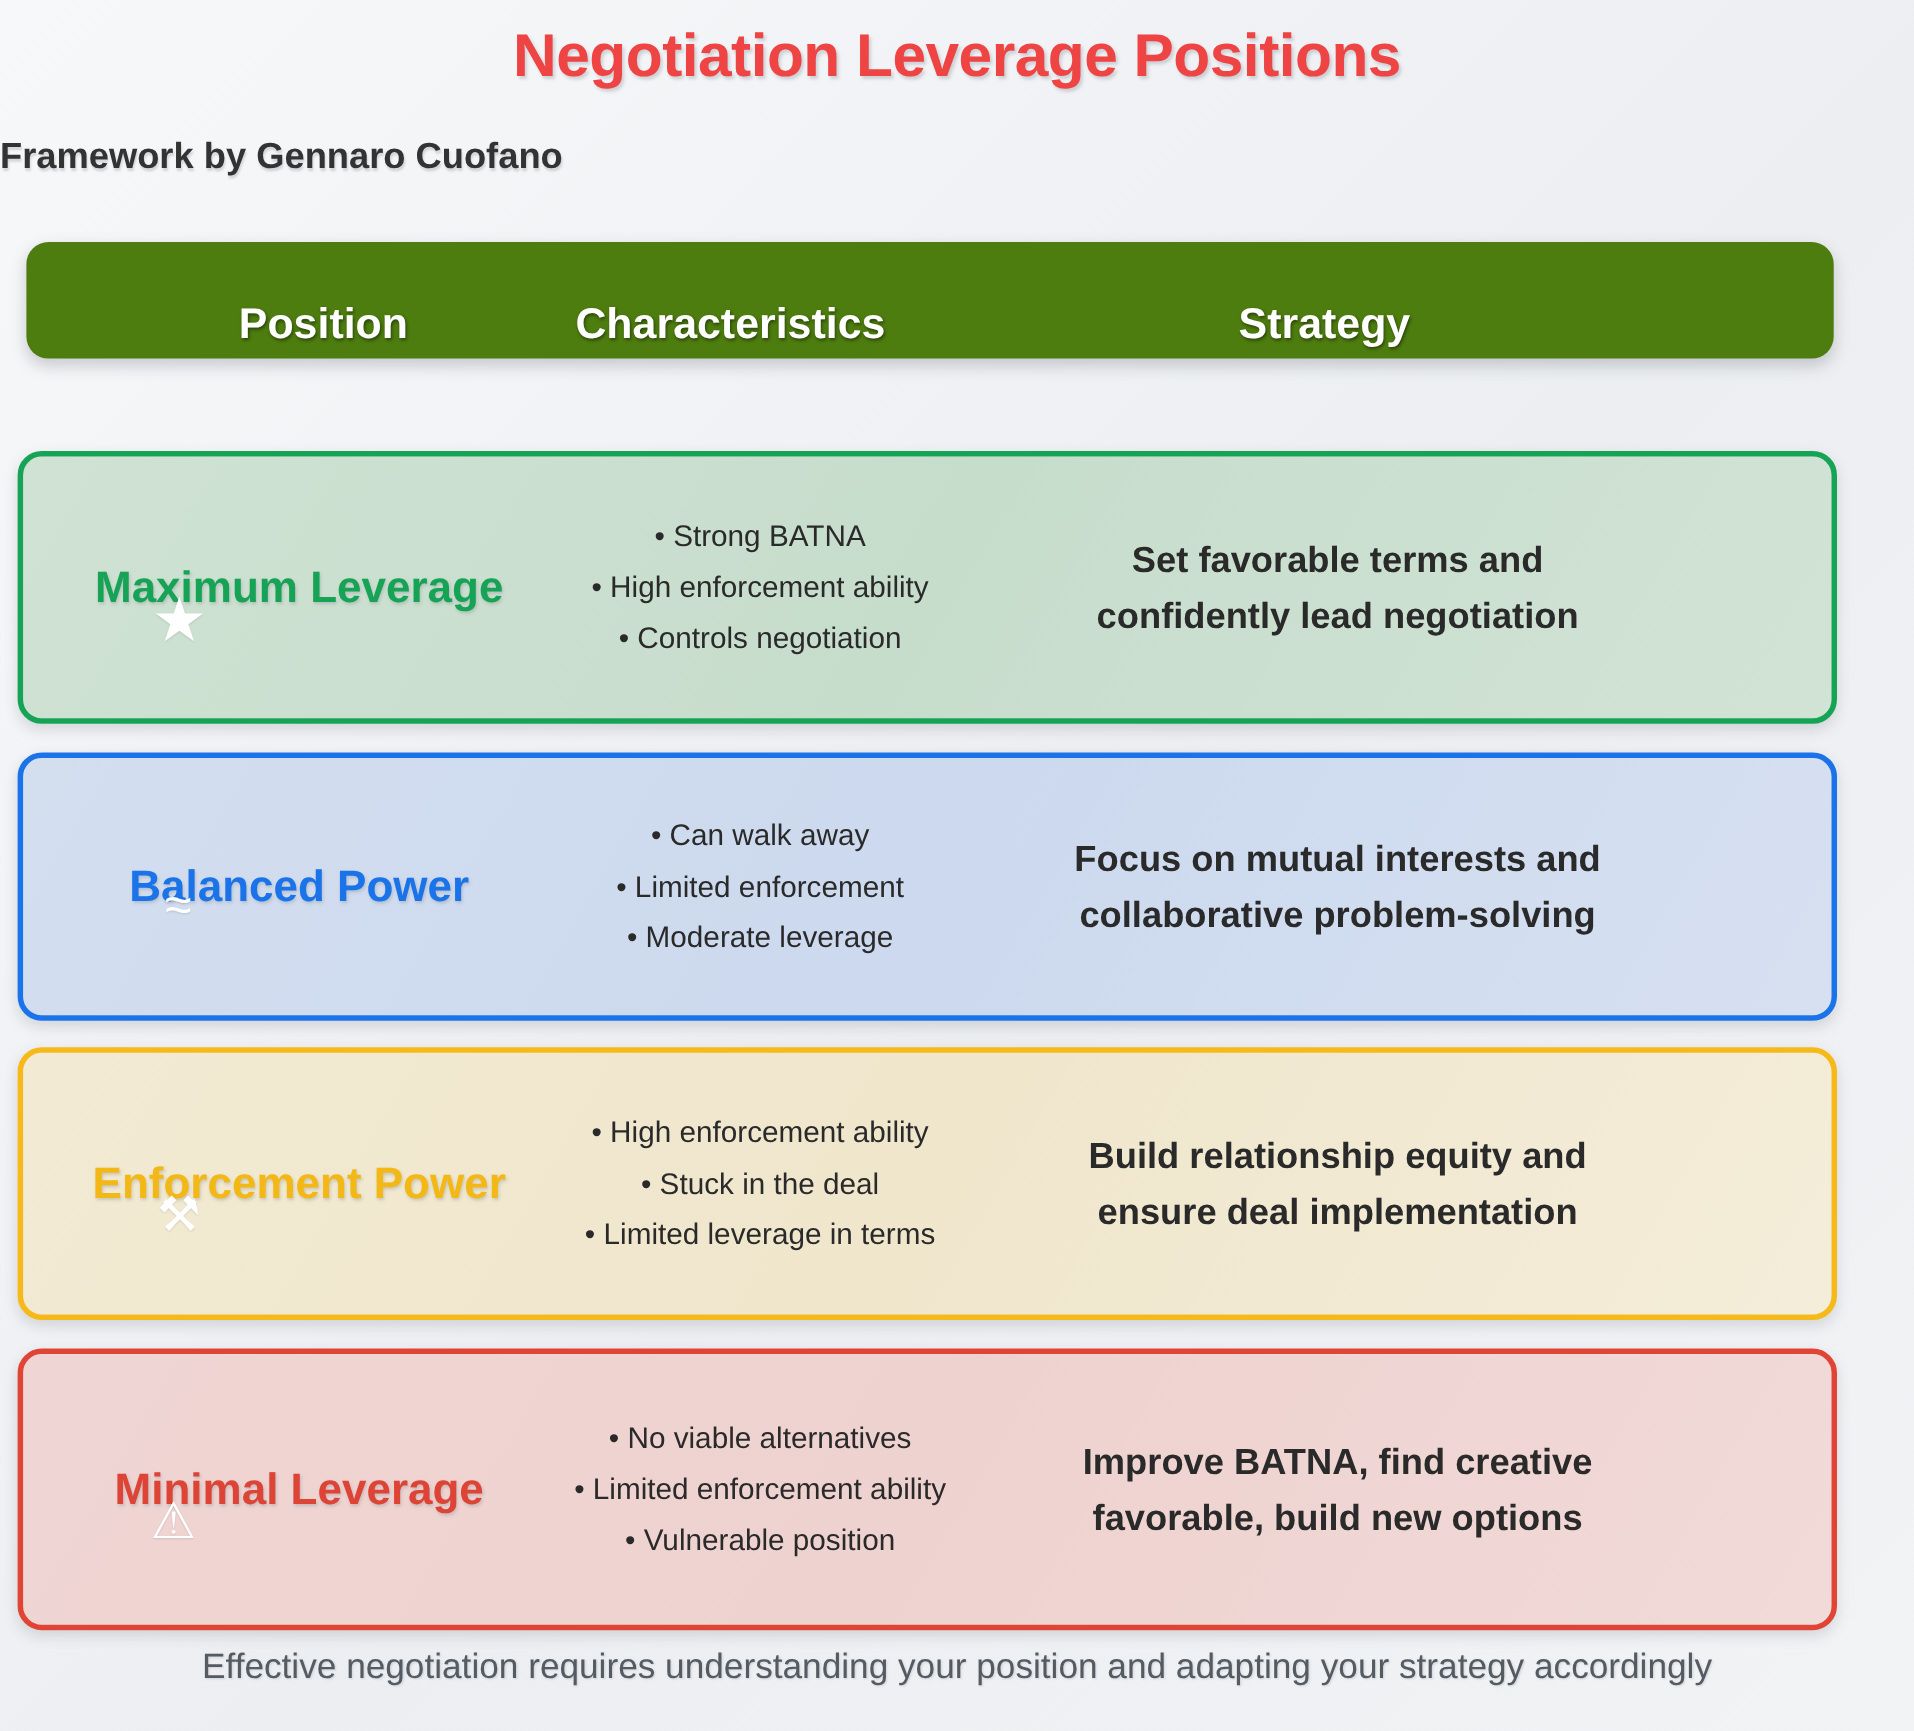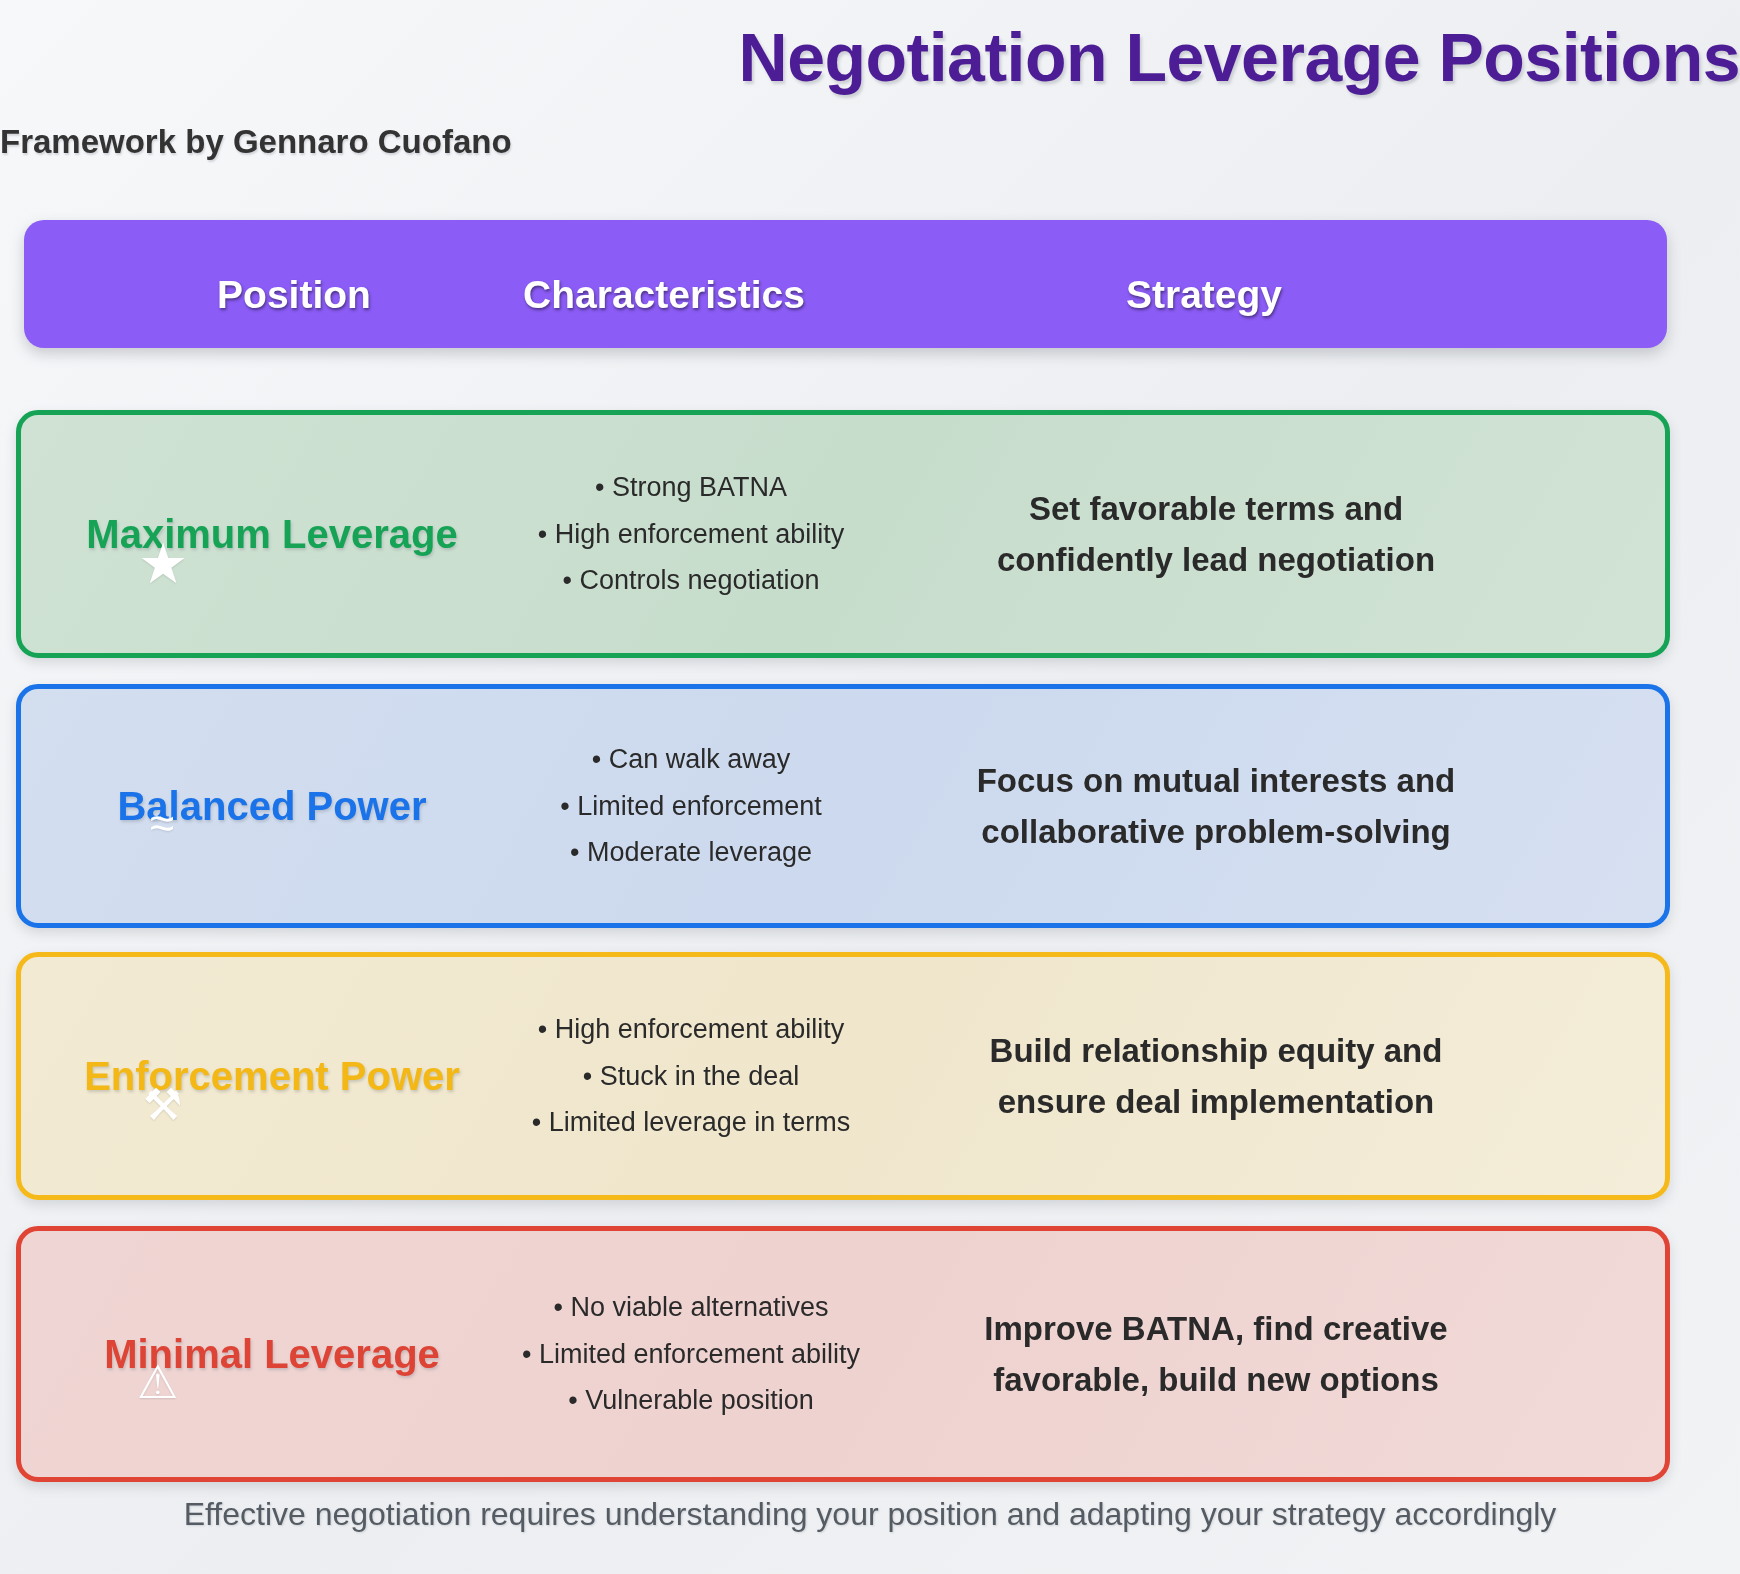--- a/index.html
+++ b/index.html
@@ -21,24 +21,24 @@
     width: 1740px;
     height: 1574px;
   }
 
   
   .title {
     position: absolute;
     left: 0;
     top: 18px;
     width: 1740px;
-    text-align: right;
-    font-size: 68px;
-    font-weight: bold;
-    color: #4c1d95;
+    text-align: center;
+    font-size: 55px;
+    font-weight: bold;
+    color: #ef4444;
     letter-spacing: -0.5px;
     text-shadow: 2px 3px 3px rgba(120,125,135,0.30);
   }
 
   .subtitle {
     position: absolute;
     left: 0;
     top: 123px;
     width: 1740px;
     text-align: left;
@@ -47,22 +47,22 @@
     color: #333333;
     text-shadow: 1px 2px 2px rgba(120,125,135,0.28);
   }
 
   
   .header-bar {
     position: absolute;
     left: 24px;
     top: 220px;
     width: 1643px;
-    height: 128px;
-    background: #8b5cf6;
+    height: 106px;
+    background: #4d7c0f;
     border-radius: 20px;
     box-shadow: 0 6px 14px rgba(90,95,105,0.28);
   }
   .header-cell {
     position: absolute;
     top: 0;
     height: 150px;
     display: flex;
     align-items: center;
     justify-content: center;

